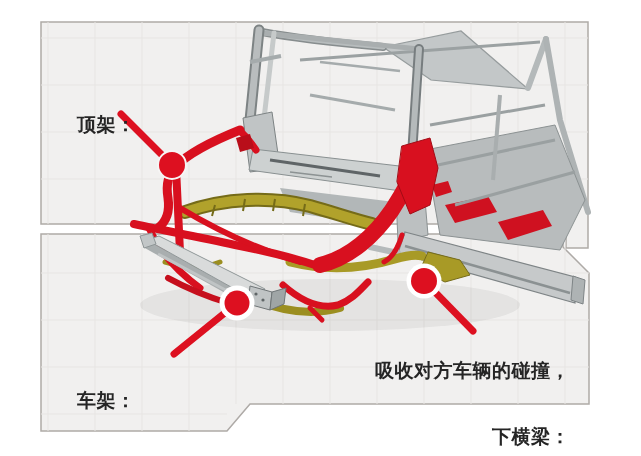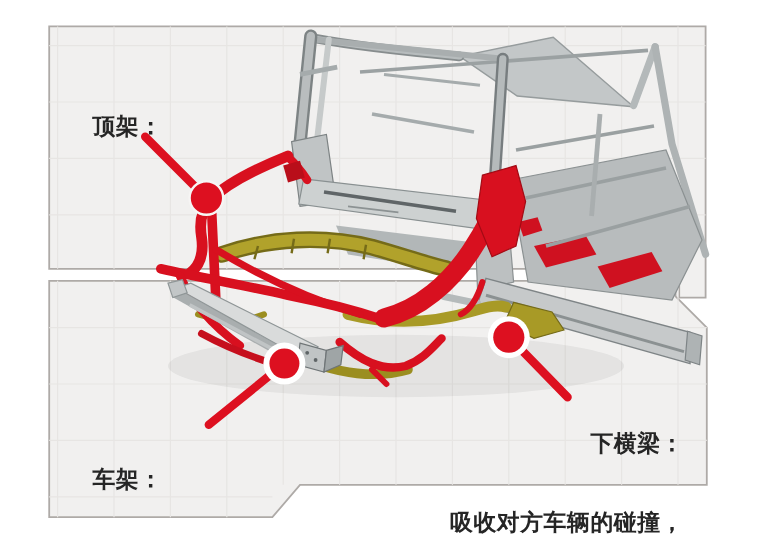--- a/index.html
+++ b/index.html
@@ -7,21 +7,21 @@
     position:relative;width:641px;height:456px;overflow:hidden;
     background:#ffffff;
     font-family:"Liberation Sans","DejaVu Sans",sans-serif;
   }
   .stage svg{position:absolute;left:0;top:0;}
   .callout{
     position:absolute;color:#252525;font-weight:700;font-size:19px;
     letter-spacing:0.5px;white-space:pre;
   }
   .callout .cline{display:block;}
-  #callout-roof{left:77px;top:44px;line-height:25px;}
+  #callout-roof{left:77px;top:62px;line-height:25px;}
   #callout-frame{left:77px;top:338px;line-height:25px;}
   #callout-beam{left:300px;top:316px;width:270px;text-align:right;line-height:22px;}
 </style>
 </head>
 <body>
 
 <div class="stage">
 
 <svg width="641" height="456" viewBox="0 0 641 456">
 
@@ -183,18 +183,18 @@
   <div class="callout" id="callout-roof">
     <span class="cline">顶架：</span>
   </div>
 
   <div class="callout" id="callout-frame">
     <span class="cline">车架：</span>
     
   </div>
 
   <div class="callout" id="callout-beam">
+    <span class="cline">吸收对方车辆的碰撞，</span>
     <span class="cline">下横梁：</span>
-    <span class="cline">吸收对方车辆的碰撞，</span>
     
   </div>
 
 </div>
 
 </body></html>

